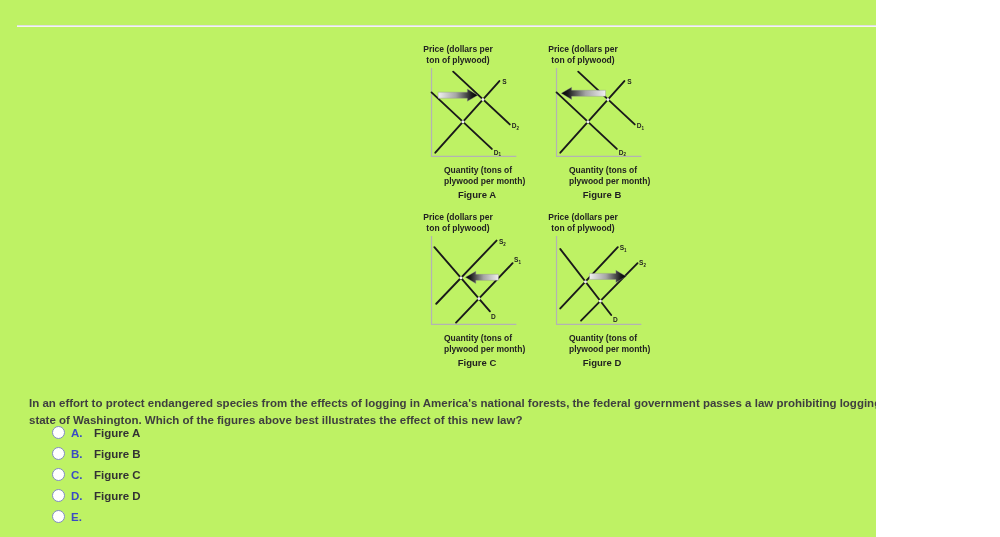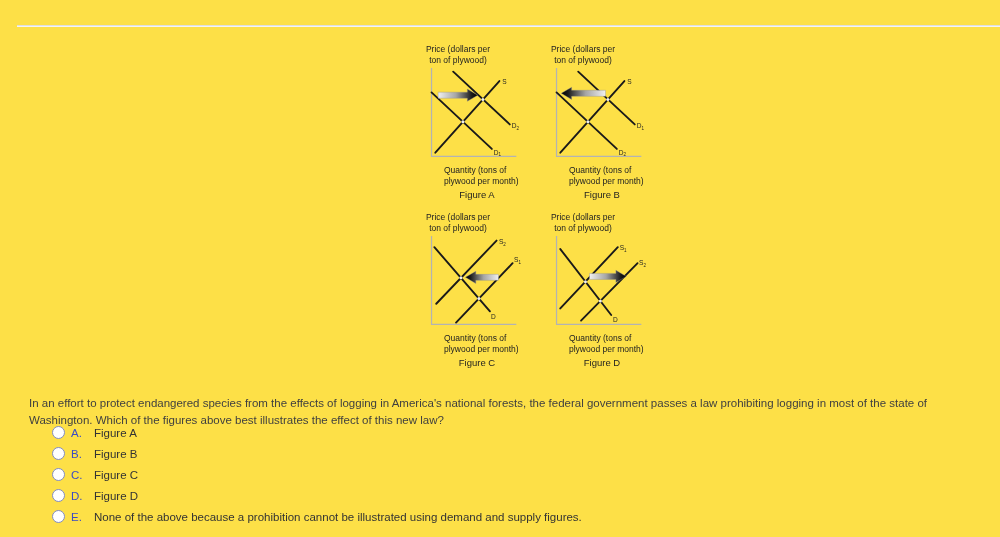--- a/index.html
+++ b/index.html
@@ -1,18 +1,18 @@
 <!DOCTYPE html>
 <html><head>
 <meta charset="utf-8">
 <style>
   * { margin:0; padding:0; box-sizing:border-box; }
   html,body { background:#ffffff; }
   body { font-family:"Liberation Sans", sans-serif; }
-  .page { position:relative; width:1000px; height:537px; background:#fde047; overflow:hidden; }
+  .page { position:relative; width:876px; height:537px; background:#bef264; overflow:hidden;font-weight:bold; }
 
   .top-divider { position:absolute; top:25px; left:17px; width:983px; height:1px;
                  background:#dfdfdf; box-shadow:0 1px 0 #f4f4f4; }
 
   
   .fig { position:absolute; width:118px; }
   .fig-a { left:420px; top:44px; }
   .fig-b { left:545px; top:44px; }
   .fig-c { left:420px; top:212px; }
   .fig-d { left:545px; top:212px; }
@@ -179,17 +179,16 @@
       <div class="opt-text">Figure C</div>
     </div>
     <div class="opt">
       <div class="radio"></div>
       <div class="opt-letter">D.</div>
       <div class="opt-text">Figure D</div>
     </div>
     <div class="opt">
       <div class="radio"></div>
       <div class="opt-letter">E.</div>
-      <div class="opt-text">None of the above because a prohibition cannot be illustrated using demand and supply figures.</div>
     </div>
   </div>
 
 </div>
 
 </body></html>

